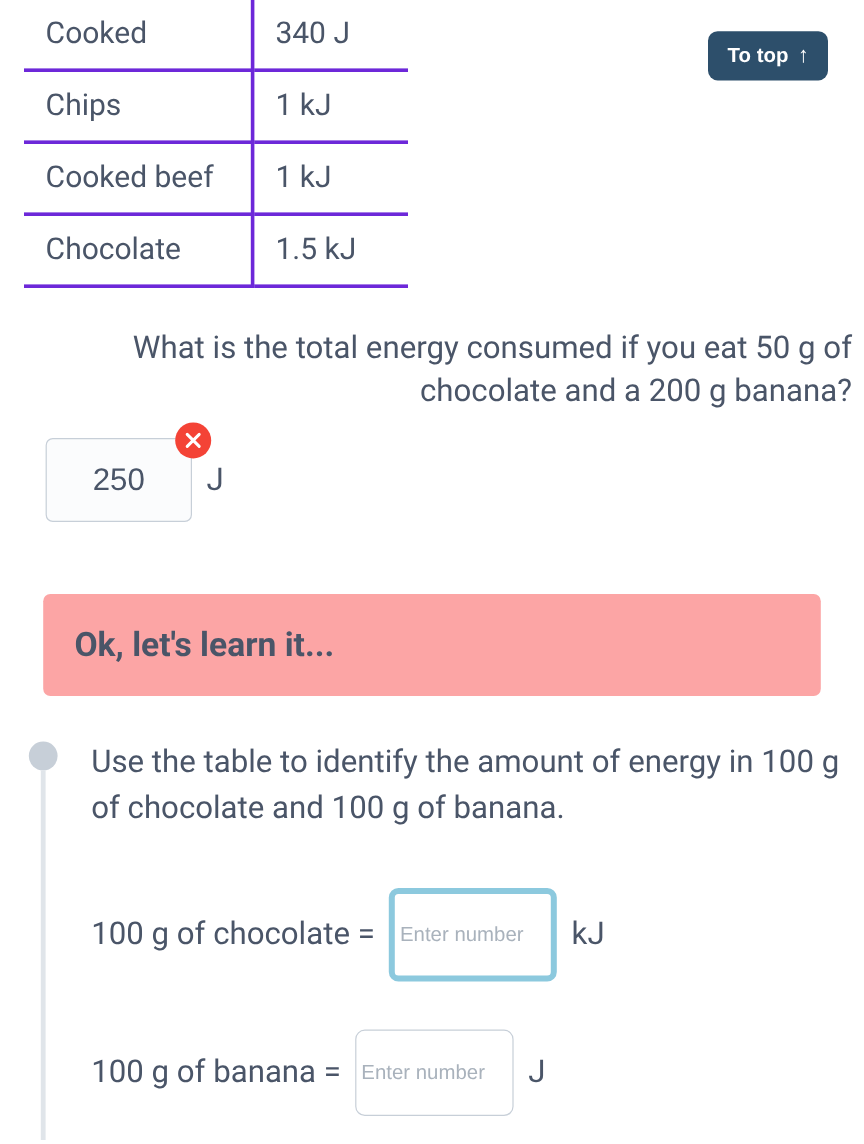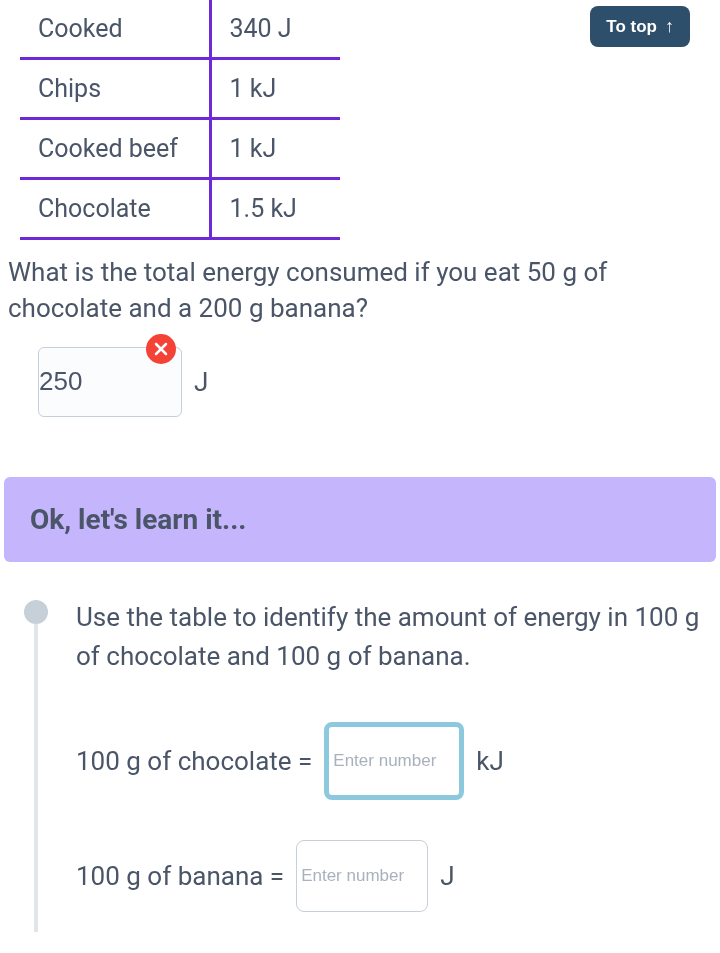--- a/index.html
+++ b/index.html
@@ -5,21 +5,21 @@
 * { box-sizing: border-box; margin: 0; padding: 0; }
 body {
   font-family: -apple-system, BlinkMacSystemFont, 'Segoe UI', Roboto, sans-serif;
   background: #fff;
   width: 720px;
   color: #4a5568;
   position: relative;
 }
 .to-top {
   position: absolute;
-  top: 6px;
+  top: 26px;
   right: 30px;
   background: #2d4f6b;
   color: #fff;
   border: none;
   padding: 10px 16px;
   border-radius: 8px;
   font-size: 17px;
   font-weight: 600;
   display: flex;
   align-items: center;
@@ -37,58 +37,59 @@
   padding: 14px 18px;
   font-size: 25px;
   color: #4a5568;
 }
 .energy-table td:first-child { width: 190px; border-left: none; }
 .energy-table td:last-child { width: 130px; border-right: none; }
 .energy-table tr:first-child td { border-top: none; }
 .question {
   font-size: 26px;
   color: #4a5568;
-  margin: 14px 10px 20px 8px;
+  margin: 32px 10px 20px 8px;
   line-height: 1.4;
+  text-align: right;
 }
 .answer-row {
   display: flex;
   align-items: center;
   gap: 12px;
   margin-left: 38px;
   margin-bottom: 60px;
   position: relative;
 }
 .answer-input {
-  width: 144px;
+  width: 122px;
   height: 70px;
   border: 1px solid #c7cfd8;
   border-radius: 6px;
   font-size: 26px;
-  text-align: left;
+  text-align: center;
   color: #4a5568;
   background: #fbfcfd;
 }
 .answer-unit { font-size: 26px; color: #4a5568; }
 .x-badge {
   position: absolute;
   top: -13px;
   left: 108px;
   width: 30px;
   height: 30px;
   background: #f44336;
   border-radius: 50%;
   display: flex;
   align-items: center;
   justify-content: center;
 }
 .x-badge svg { width: 16px; height: 16px; }
 .learn-banner {
-  background: #c4b5fd;
-  margin: 0 4px;
+  background: #fca5a5;
+  margin: 0 36px;
   padding: 26px 26px;
   border-radius: 6px;
   font-size: 28px;
   font-weight: 700;
   color: #4a5568;
 }
 .step-section {
   position: relative;
   margin-top: 36px;
   padding-left: 76px;

